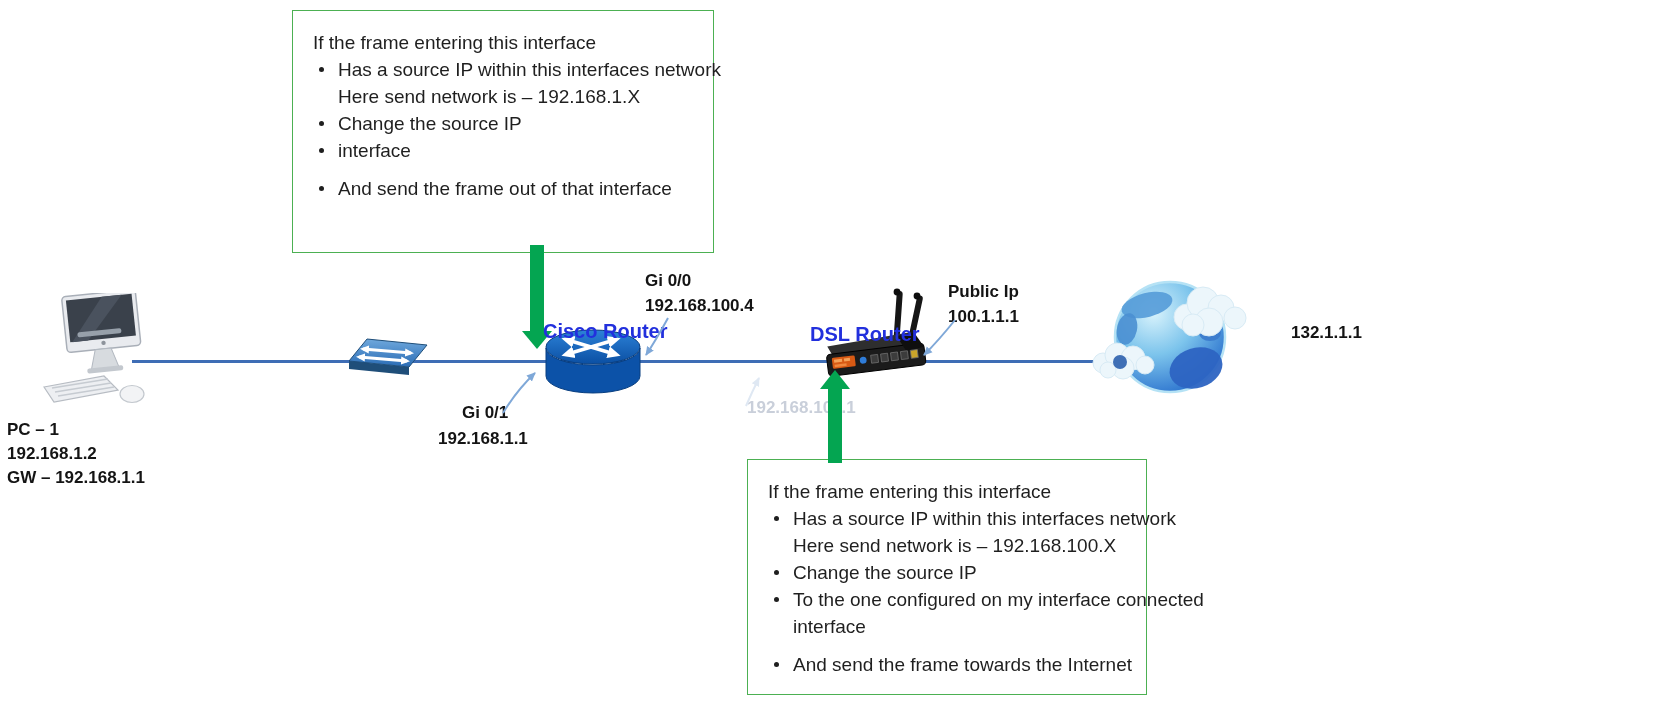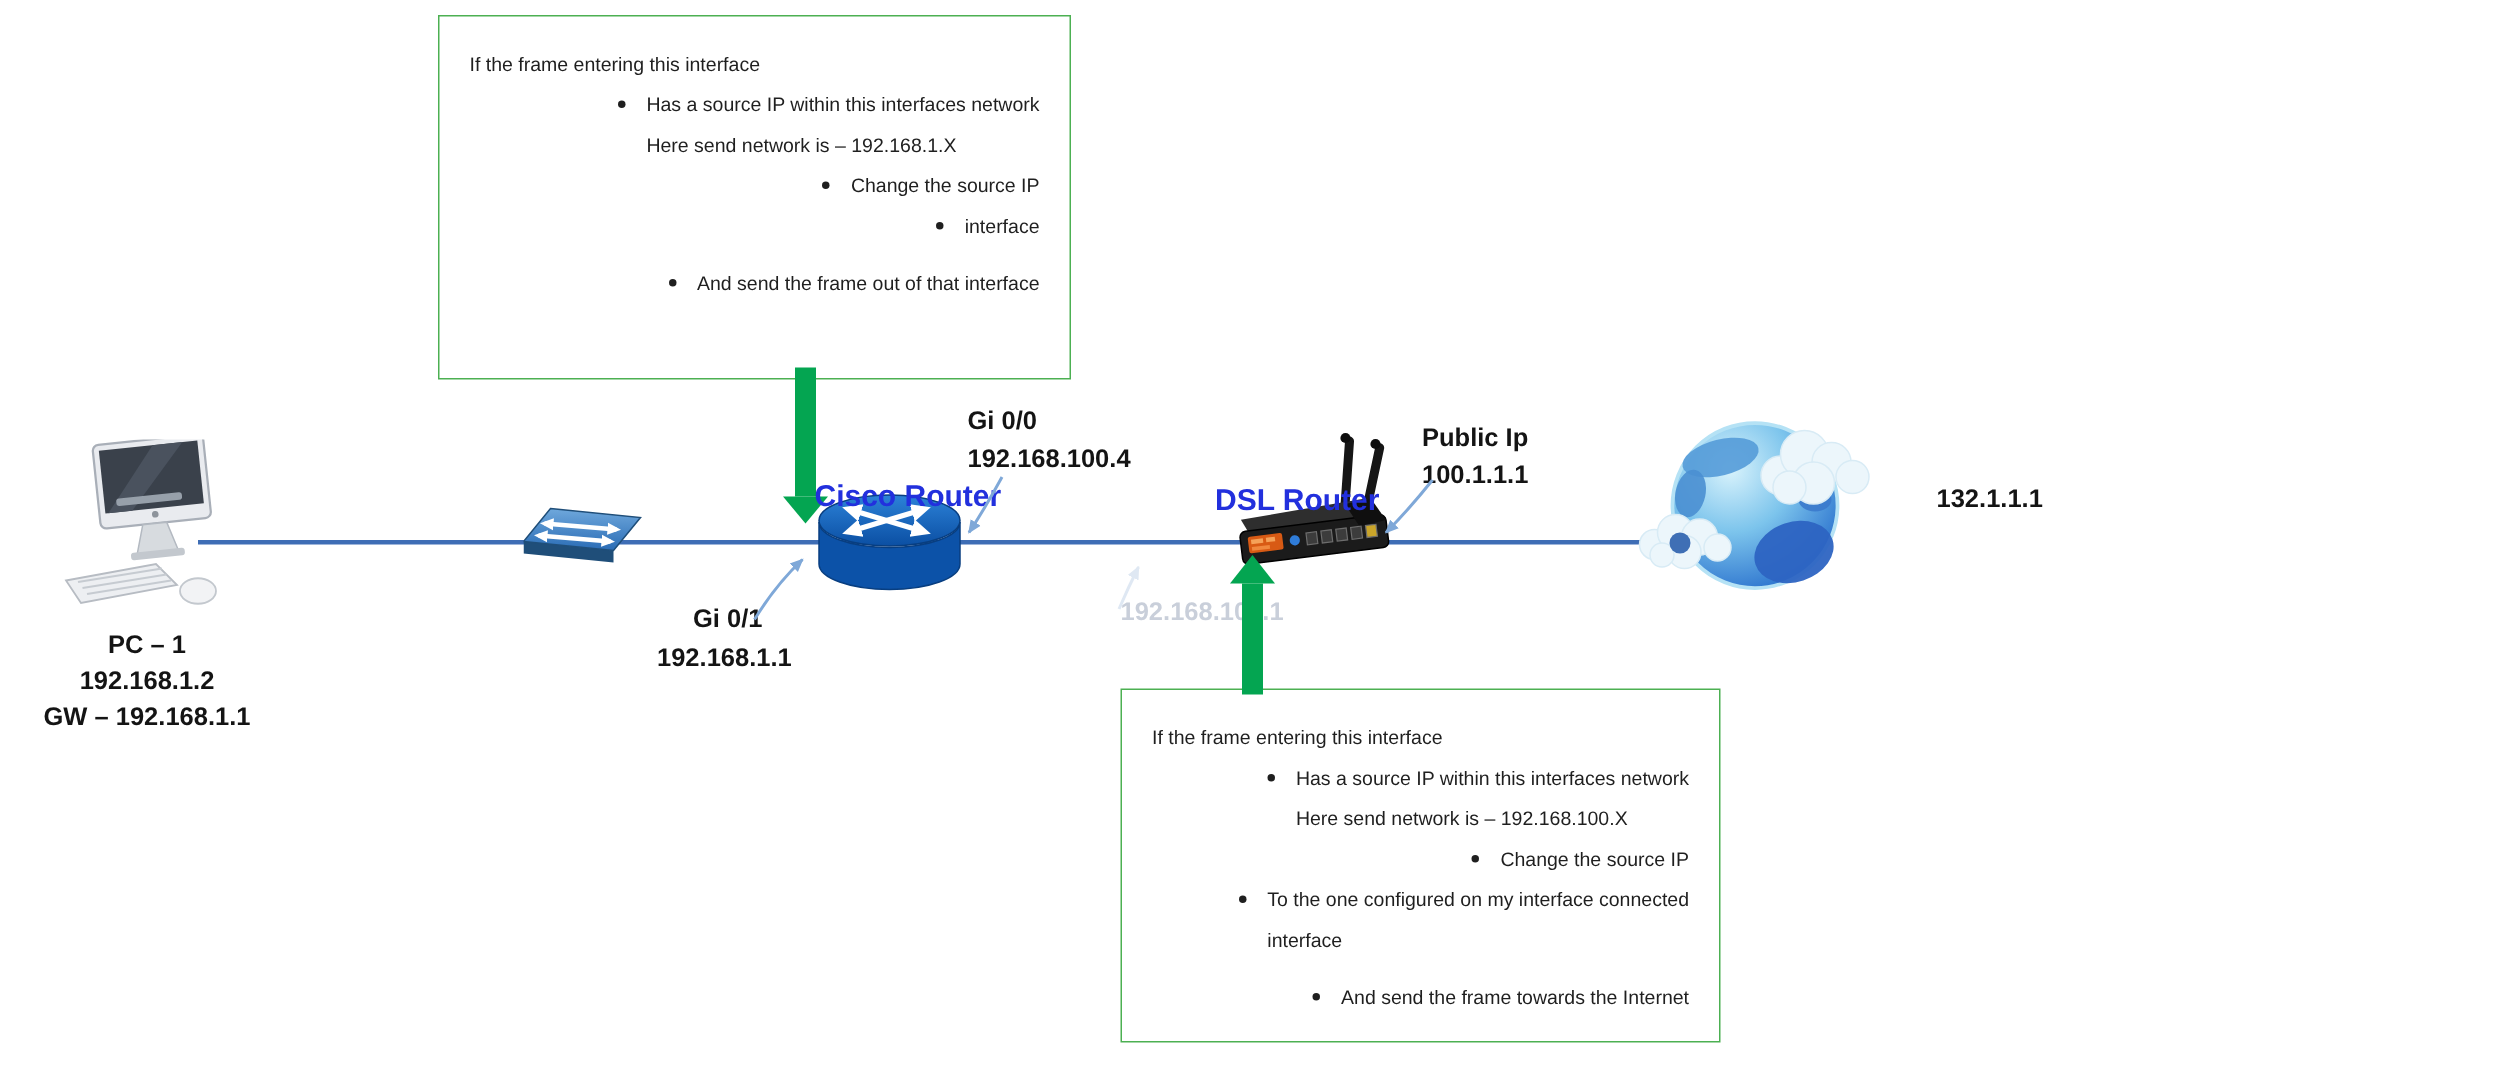--- a/index.html
+++ b/index.html
@@ -4,43 +4,43 @@
 <style>
   * { margin:0; padding:0; box-sizing:border-box; }
   body { background:#ffffff; font-family:"Liberation Sans", sans-serif; }
   #canvas { position:relative; width:1665px; height:725px; background:#ffffff; overflow:hidden; }
 
   
   .cable { position:absolute; left:132px; top:360px; width:988px; height:3px; background:#3e6db5; z-index:1; }
 
   
   .note { position:absolute; border:1px solid #4cb052; background:#ffffff; color:#1f1f1f;
-          font-size:13px; line-height:27px; padding:18px 20px; z-index:3; white-space:nowrap; }
+          font-size:19px; line-height:27px; padding:18px 20px; z-index:3; white-space:nowrap; }
   .note-top    { left:292px; top:10px;  width:422px; height:243px; }
   .note-bottom { left:747px; top:459px; width:400px; height:236px; }
-  .nb { display:flex;justify-content:flex-end; }
+  .nb { display:flex; }
   .nb .dot { width:5px; height:5px; border-radius:50%; background:#1f1f1f; margin:11px 14px 0 6px; flex:none; }
   .nb.gap { margin-top:11px; }
 
   
   .garrow { position:absolute; z-index:4; }
   .garrow .shaft { position:absolute; background:#04a551; }
   .garrow .head  { position:absolute; width:0; height:0; }
   #arrow-top { left:522px; top:245px; width:30px; height:104px; }
   #arrow-top .shaft { left:8px; top:0; width:14px; height:86px; }
   #arrow-top .head  { left:0; top:86px; border-left:15px solid transparent; border-right:15px solid transparent; border-top:18px solid #04a551; }
   #arrow-bottom { left:820px; top:370px; width:30px; height:93px; }
   #arrow-bottom .head  { left:0; top:0; border-left:15px solid transparent; border-right:15px solid transparent; border-bottom:19px solid #04a551; }
   #arrow-bottom .shaft { left:8px; top:19px; width:14px; height:74px; }
 
   
   .lbl { position:absolute; font-weight:bold; color:#141414; font-size:17px; line-height:25px; z-index:5; }
   .lbl-blue  { position:absolute; font-weight:bold; color:#2230dd; font-size:20px; z-index:5; }
   .lbl-faded { position:absolute; font-weight:bold; color:#c9cfda; font-size:17px; z-index:2; }
-  .pc-labels { left:7px; top:418px; width:182px; text-align:center; line-height:24px; }
+  .pc-labels { left:7px; top:418px; width:182px; text-align:left; line-height:24px; }
 
   .dev { position:absolute; z-index:2; }
   .overlay { position:absolute; left:0; top:0; z-index:6; pointer-events:none; }
 </style>
 </head>
 <body>
 
 <div id="canvas">
 
   <div class="cable"></div>

